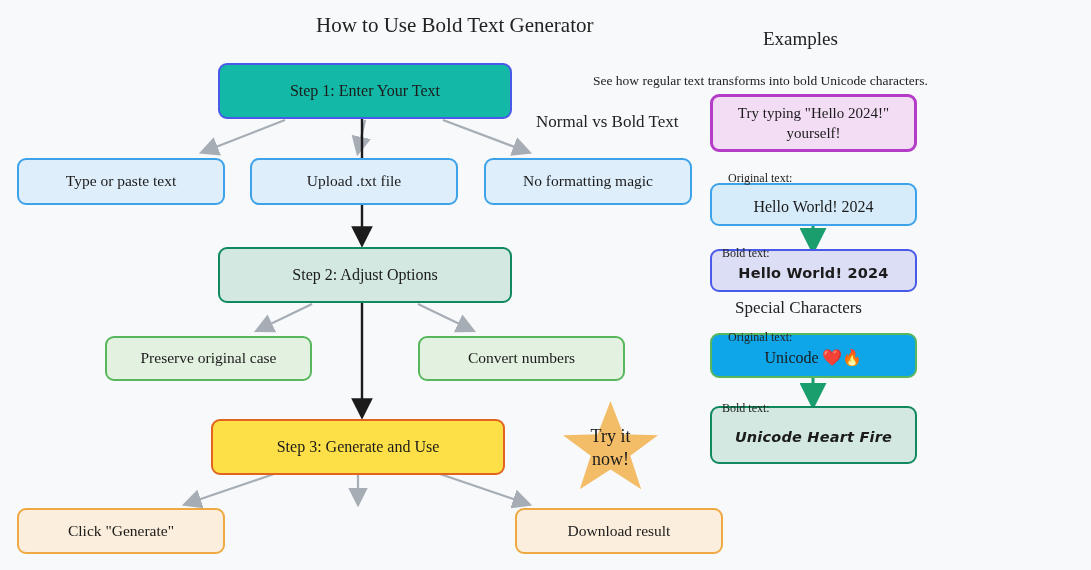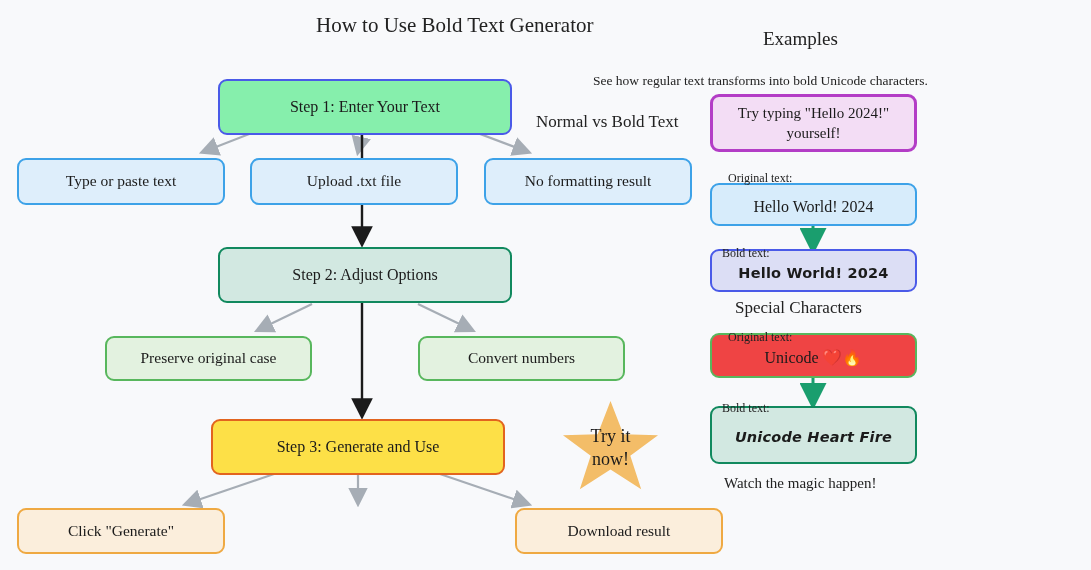--- a/index.html
+++ b/index.html
@@ -20,21 +20,21 @@
     display:flex;
     align-items:center;
     justify-content:center;
     text-align:center;
     border-radius:9px;
     font-family:"Liberation Serif", serif;
     line-height:1.18;
   }
 
   
-  .step1{background:#86efac;border:2.5px solid #4a5ae8;font-size:16px;margin-top:16px;}
+  .step1{background:#14b8a6;border:2.5px solid #4a5ae8;font-size:16px;}
   .blue-sub{background:#deeefb;border:2.5px solid #3da2e8;font-size:15.5px;}
   .step2{background:#d2e8e1;border:2.5px solid #11895e;font-size:16px;}
   .green-sub{background:#e3f2e0;border:2.5px solid #58b75d;font-size:15.5px;}
   .step3{background:#fde047;border:2.5px solid #e2641e;font-size:16px;}
   .orange-sub{background:#fbeedc;border:2.5px solid #efa942;font-size:15.5px;}
 
   
   .heading{
     position:absolute;
     font-family:"Liberation Serif", serif;
@@ -54,21 +54,21 @@
     box-sizing:border-box;
     border-radius:9px;
     display:flex;
     align-items:center;
     justify-content:center;
     text-align:center;
   }
   .ex-purple{background:#f3ddf5;border:3px solid #b33dc6;font-size:15px;line-height:1.35;font-family:"Liberation Serif",serif;}
   .ex-blue-orig{background:#d7ecfb;border:2.5px solid #3da2e8;}
   .ex-blue-bold{background:#dcdef5;border:2.5px solid #4a5ae8;}
-  .ex-green-orig{background:#ef4444;border:2.5px solid #58b75d;}
+  .ex-green-orig{background:#0ea5e9;border:2.5px solid #58b75d;}
   .ex-green-bold{background:#d2e8e1;border:2.5px solid #11895e;font-style:italic;}
 
   .ex-value{
     font-family:"Liberation Serif", serif;
     font-size:16px;
     color:#1b1b1b;
     margin-top:4px;
   }
   .ex-value.bold{
     font-family:"DejaVu Sans", sans-serif;
@@ -138,34 +138,33 @@
 
     <line x1="813" y1="226" x2="813" y2="249" stroke="#1a9e6e" stroke-width="3" marker-end="url(#ah-green)"></line>
     <line x1="813" y1="376" x2="813" y2="404" stroke="#1a9e6e" stroke-width="3" marker-end="url(#ah-green)"></line>
   </svg>
 
   <div class="heading" id="main-title">How to Use Bold Text Generator</div>
   <div class="heading" id="examples-title">Examples</div>
   <div class="heading" id="examples-sub">See how regular text transforms into bold Unicode characters.</div>
   <div class="heading" id="normal-bold-title">Normal vs Bold Text</div>
   <div class="heading" id="special-title">Special Characters</div>
-  <div class="heading" id="watch-caption">Watch the magic happen!</div>
 
   <div class="node step1" style="left:218px;top:63px;width:294px;height:56px;">
     <span>Step 1: Enter Your Text</span>
   </div>
 
   <div class="node blue-sub" style="left:17px;top:158px;width:208px;height:47px;">
     <span>Type or paste text</span>
   </div>
   <div class="node blue-sub" style="left:250px;top:158px;width:208px;height:47px;">
     <span>Upload .txt file</span>
   </div>
   <div class="node blue-sub" style="left:484px;top:158px;width:208px;height:47px;">
-    <span>No formatting result</span>
+    <span>No formatting magic</span>
   </div>
 
   <div class="node step2" style="left:218px;top:247px;width:294px;height:56px;">
     <span>Step 2: Adjust Options</span>
   </div>
 
   <div class="node green-sub" style="left:105px;top:336px;width:207px;height:45px;">
     <span>Preserve original case</span>
   </div>
   <div class="node green-sub" style="left:418px;top:336px;width:207px;height:45px;">

